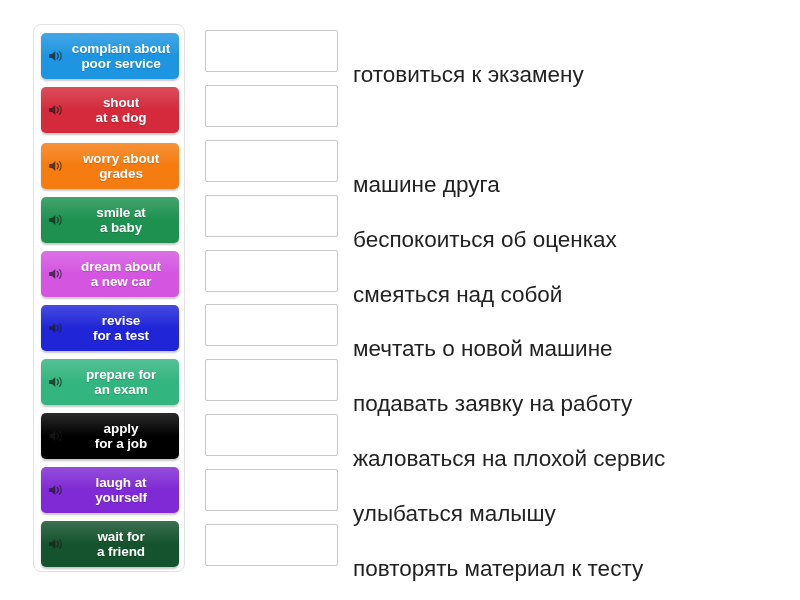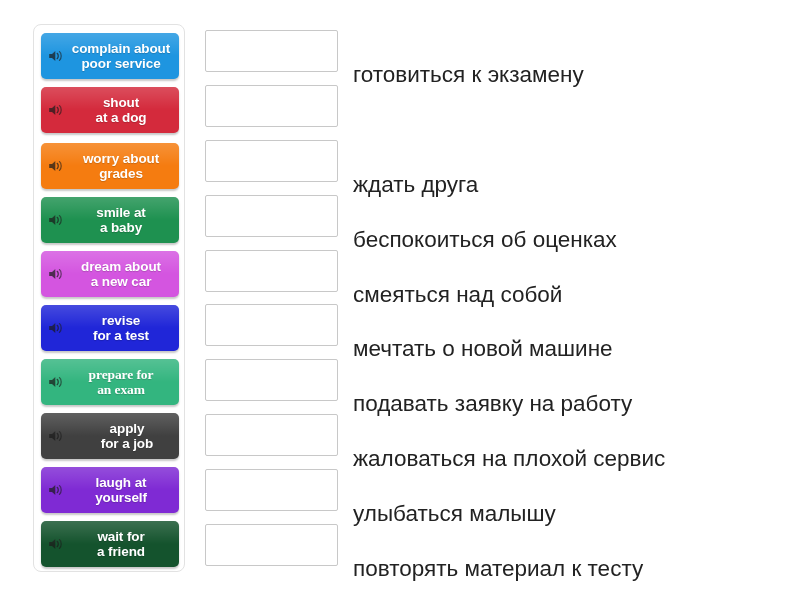--- a/index.html
+++ b/index.html
@@ -179,31 +179,31 @@
       <div class="tile" style="background: rgb(32, 38, 216);">
         <span class="speaker">
           <svg viewBox="0 0 16 16" xmlns="http://www.w3.org/2000/svg">
             <path d="M1.2 6.0 L4.0 6.0 L7.3 3.0 L7.3 13.0 L4.0 10.0 L1.2 10.0 Z" fill="#1b1b1b"></path>
             <path d="M9.2 5.4 C10.6 6.4 10.6 9.6 9.2 10.6" stroke="#1b1b1b" stroke-width="1.3" fill="none" stroke-linecap="round"></path>
             <path d="M11.4 3.6 C13.8 5.4 13.8 10.6 11.4 12.4" stroke="#1b1b1b" stroke-width="1.2" fill="none" stroke-linecap="round" opacity="0.85"></path>
           </svg>
         </span>
         <span class="tile-label"><span>revise</span><br><span>for a test</span></span>
       </div>
-      <div class="tile" style="background: rgb(51, 181, 127); font-family: Liberation Serif, serif;">
+      <div class="tile" style="background: rgb(51, 181, 127);">
         <span class="speaker">
           <svg viewBox="0 0 16 16" xmlns="http://www.w3.org/2000/svg">
             <path d="M1.2 6.0 L4.0 6.0 L7.3 3.0 L7.3 13.0 L4.0 10.0 L1.2 10.0 Z" fill="#1b1b1b"></path>
             <path d="M9.2 5.4 C10.6 6.4 10.6 9.6 9.2 10.6" stroke="#1b1b1b" stroke-width="1.3" fill="none" stroke-linecap="round"></path>
             <path d="M11.4 3.6 C13.8 5.4 13.8 10.6 11.4 12.4" stroke="#1b1b1b" stroke-width="1.2" fill="none" stroke-linecap="round" opacity="0.85"></path>
           </svg>
         </span>
         <span class="tile-label"><span>prepare for</span><br><span>an exam</span></span>
       </div>
-      <div class="tile" style="background: #404040; justify-content: flex-end;">
+      <div class="tile" style="background: #000000;">
         <span class="speaker">
           <svg viewBox="0 0 16 16" xmlns="http://www.w3.org/2000/svg">
             <path d="M1.2 6.0 L4.0 6.0 L7.3 3.0 L7.3 13.0 L4.0 10.0 L1.2 10.0 Z" fill="#1b1b1b"></path>
             <path d="M9.2 5.4 C10.6 6.4 10.6 9.6 9.2 10.6" stroke="#1b1b1b" stroke-width="1.3" fill="none" stroke-linecap="round"></path>
             <path d="M11.4 3.6 C13.8 5.4 13.8 10.6 11.4 12.4" stroke="#1b1b1b" stroke-width="1.2" fill="none" stroke-linecap="round" opacity="0.85"></path>
           </svg>
         </span>
         <span class="tile-label"><span>apply</span><br><span>for a job</span></span>
       </div>
       <div class="tile" style="background: rgb(127, 42, 212);">
@@ -231,21 +231,21 @@
   <div id="answer-list">
       <div class="answer-row">
         <div class="drop-box"></div>
         <div class="answer-text">готовиться к экзамену</div>
       </div>
       <div class="answer-row">
         <div class="drop-box"></div>
       </div>
       <div class="answer-row">
         <div class="drop-box"></div>
-        <div class="answer-text">ждать друга</div>
+        <div class="answer-text">машине друга</div>
       </div>
       <div class="answer-row">
         <div class="drop-box"></div>
         <div class="answer-text">беспокоиться об оценках</div>
       </div>
       <div class="answer-row">
         <div class="drop-box"></div>
         <div class="answer-text">смеяться над собой</div>
       </div>
       <div class="answer-row">

